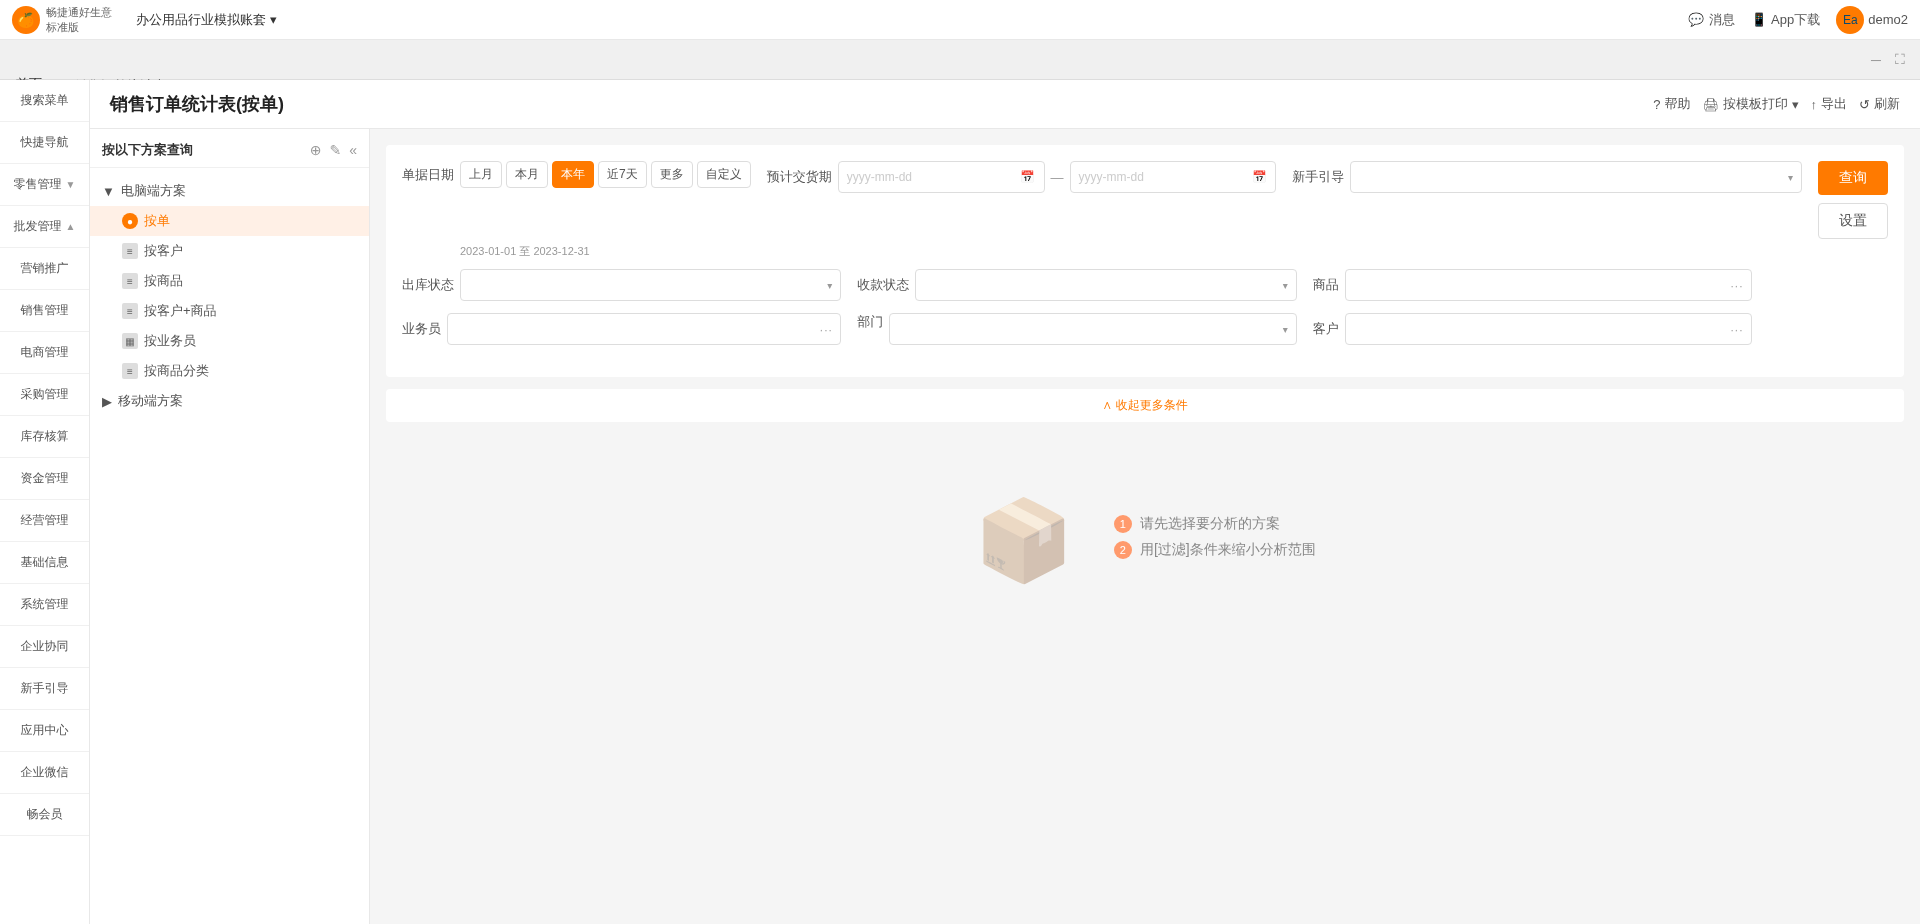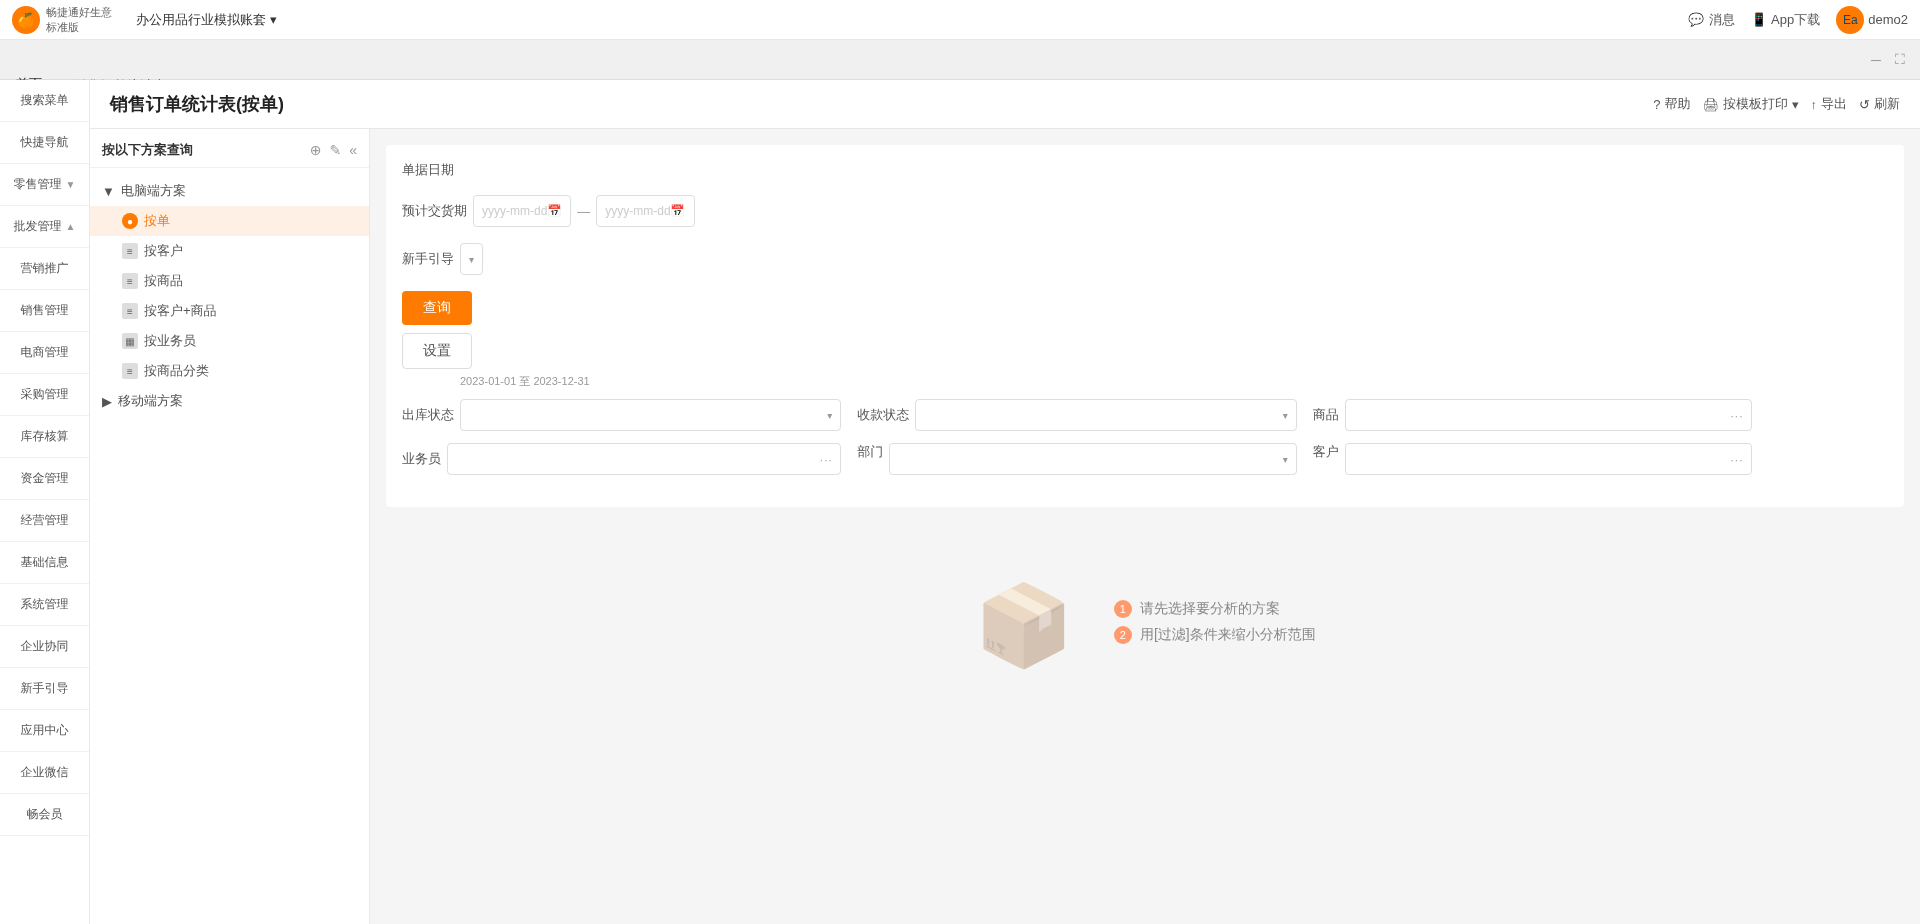--- a/index.html
+++ b/index.html
@@ -395,24 +395,32 @@
             <span>▶</span>
             <span>移动端方案</span>
           </div>
         </div>
       </div>
 
       <div class="right-panel">
 
         <div class="filter-area" style="position:relative;">
 
-          <div style="display:flex; align-items:flex-start; gap:16px; margin-bottom:14px;flex-direction:column;">
+          <div style="display:flex; align-items:flex-start; gap:16px; margin-bottom:14px;">
 
             <div style="display:flex; align-items:center; gap:6px; flex-shrink:0;">
               <span class="filter-label">单据日期</span>
+              <div style="display:flex; align-items:center; gap:4px;">
+                <button class="date-btn">上月</button>
+                <button class="date-btn">本月</button>
+                <button class="date-btn active">本年</button>
+                <button class="date-btn">近7天</button>
+                <button class="date-btn">更多</button>
+                <button class="date-btn">自定义</button>
+              </div>
             </div>
 
             <div style="display:flex; align-items:center; gap:6px; flex: 1;">
               <span class="filter-label">预计交货期</span>
               <div class="date-input">
                 <span style="color:#ccc;">yyyy-mm-dd</span>
                 <span style="color:#ccc;">📅</span>
               </div>
               <span class="date-dash">—</span>
               <div class="date-input">
@@ -471,31 +479,34 @@
                 <span style="color:#aaa;">···</span>
               </div>
             </div>
             <div style="display:flex; align-items:flex-start; gap:6px; flex:1;">
               <span class="filter-label">部门</span>
               <div class="filter-select">
                 <span></span>
                 <span class="filter-select-arrow">▾</span>
               </div>
             </div>
-            <div style="display:flex; gap:6px; flex:1;">
+            <div style="display:flex; align-items:center; gap:6px; flex:1;">
               <span class="filter-label">客户</span>
               <div style="flex:1; height:32px; border:1px solid #ddd; border-radius:4px; padding:0 8px; display:flex; align-items:center; justify-content:flex-end; cursor:pointer;">
                 <span style="color:#aaa;">···</span>
               </div>
             </div>
 
             <div style="flex-shrink:0; width:120px;"></div>
           </div>
         </div>
 
+        <div class="collapse-bar">
+          <span>∧ 收起更多条件</span>
+        </div>
 
         <div class="empty-state">
           <div style="display:flex; align-items:center; gap:40px;">
             <div style="font-size:80px; opacity:0.35;">📦</div>
             <div class="empty-hint">
               <div class="hint-item">
                 <div class="hint-num">1</div>
                 <span>请先选择要分析的方案</span>
               </div>
               <div class="hint-item">

